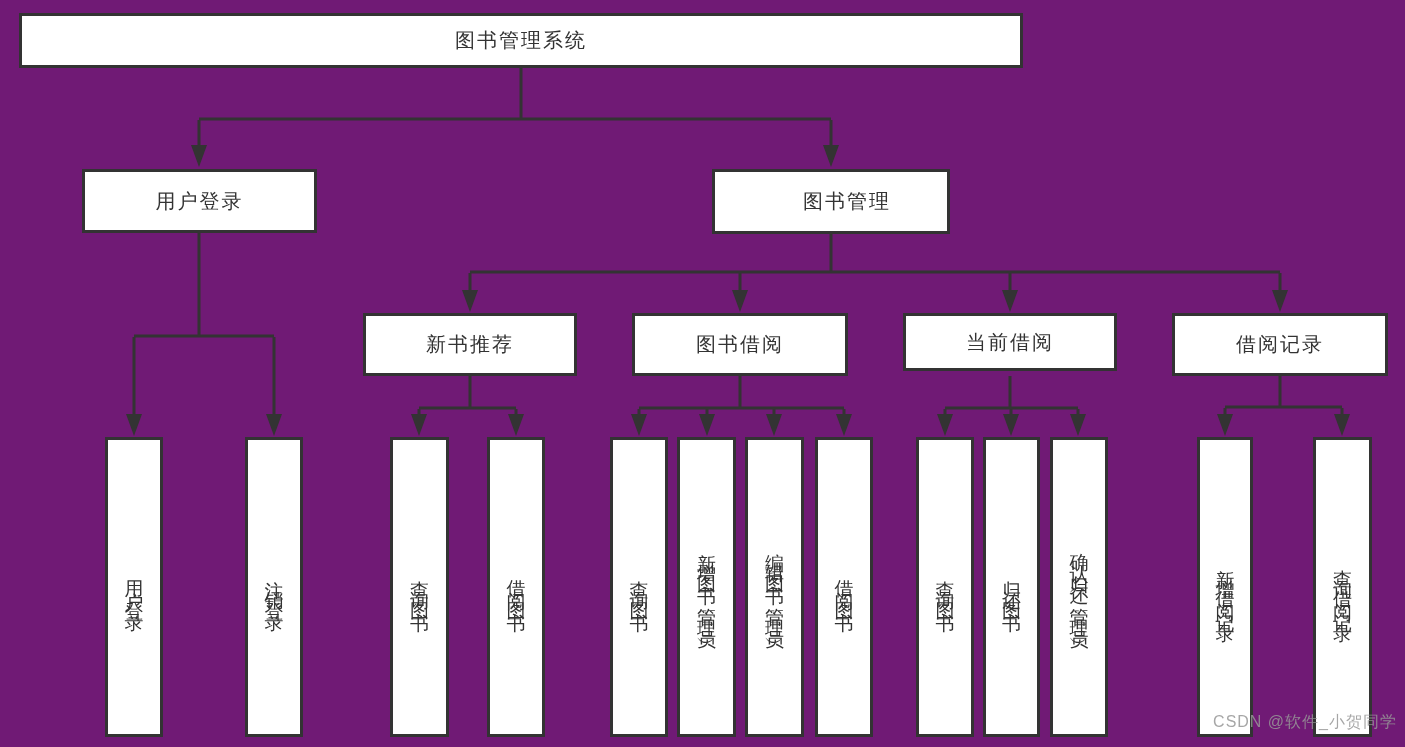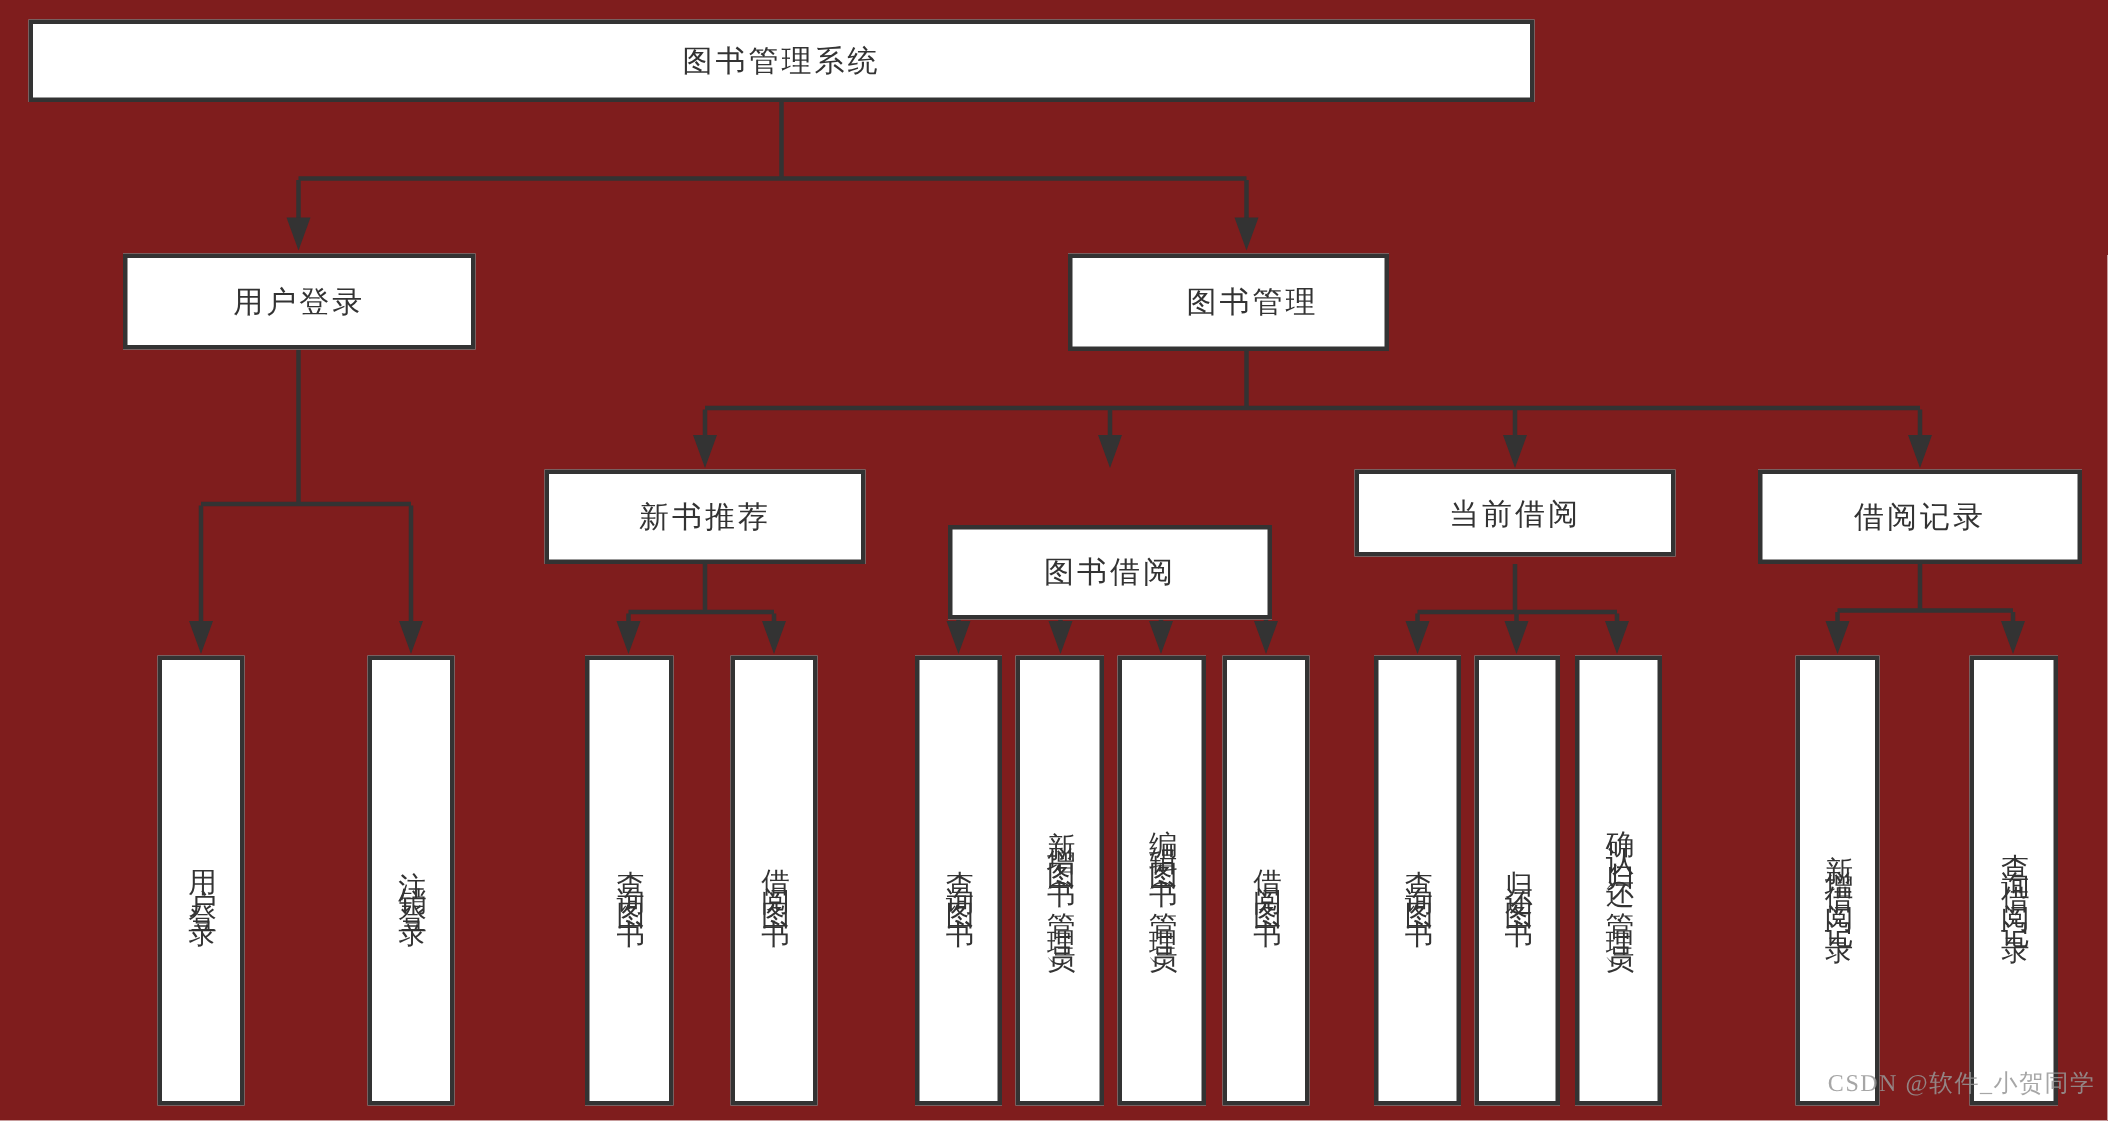--- a/index.html
+++ b/index.html
@@ -1,21 +1,21 @@
 <!DOCTYPE html>
 <html><head>
 <meta charset="utf-8">
 <style>
   html, body { margin: 0; padding: 0; background: #ffffff; }
   #canvas {
     position: relative;
     width: 1405px;
     height: 747px;
-    background: #7f1d1d;
-    font-family: Liberation Serif, serif;
+    background: #701a75;
+    font-family: Liberation Sans, sans-serif;
     overflow: hidden;
   }
   #connectors {
     position: absolute;
     left: 0; top: 0;
     z-index: 1;
   }
   .hbox {
     position: absolute;
     box-sizing: border-box;
@@ -98,24 +98,24 @@
       <polygon points="1003,414 1019,414 1011,436"></polygon>
       <polygon points="1070,414 1086,414 1078,436"></polygon>
       <polygon points="1217,414 1233,414 1225,436"></polygon>
       <polygon points="1334,414 1350,414 1342,436"></polygon>
     </g>
   </svg>
 
   <div class="hbox" style="left:19px; top:13px; width:1004px; height:55px;">图书管理系统</div>
 
   <div class="hbox" style="left:82px; top:169px; width:235px; height:64px;">用户登录</div>
-  <div class="hbox" style="left:712px; top:169px; width:214px; height:65px;padding-left:32px;">图书管理</div>
+  <div class="hbox" style="left:712px; top:169px; width:238px; height:65px;padding-left:32px;">图书管理</div>
 
   <div class="hbox" style="left:363px; top:313px; width:214px; height:63px;">新书推荐</div>
-  <div class="hbox" style="left:632px; top:313px; width:216px; height:63px;margin-top:37px;">图书借阅</div>
+  <div class="hbox" style="left:632px; top:313px; width:216px; height:63px;">图书借阅</div>
   <div class="hbox" style="left:903px; top:313px; width:214px; height:58px;">当前借阅</div>
   <div class="hbox" style="left:1172px; top:313px; width:216px; height:63px;">借阅记录</div>
 
   <div class="vbox" style="left:105px; width:58px;">用户登录</div>
   <div class="vbox" style="left:245px; width:58px;">注销登录</div>
 
   <div class="vbox" style="left:390px; width:59px;">查询图书</div>
   <div class="vbox" style="left:487px; width:58px;">借阅图书</div>
 
   <div class="vbox" style="left:610px; width:58px;">查询图书</div>

